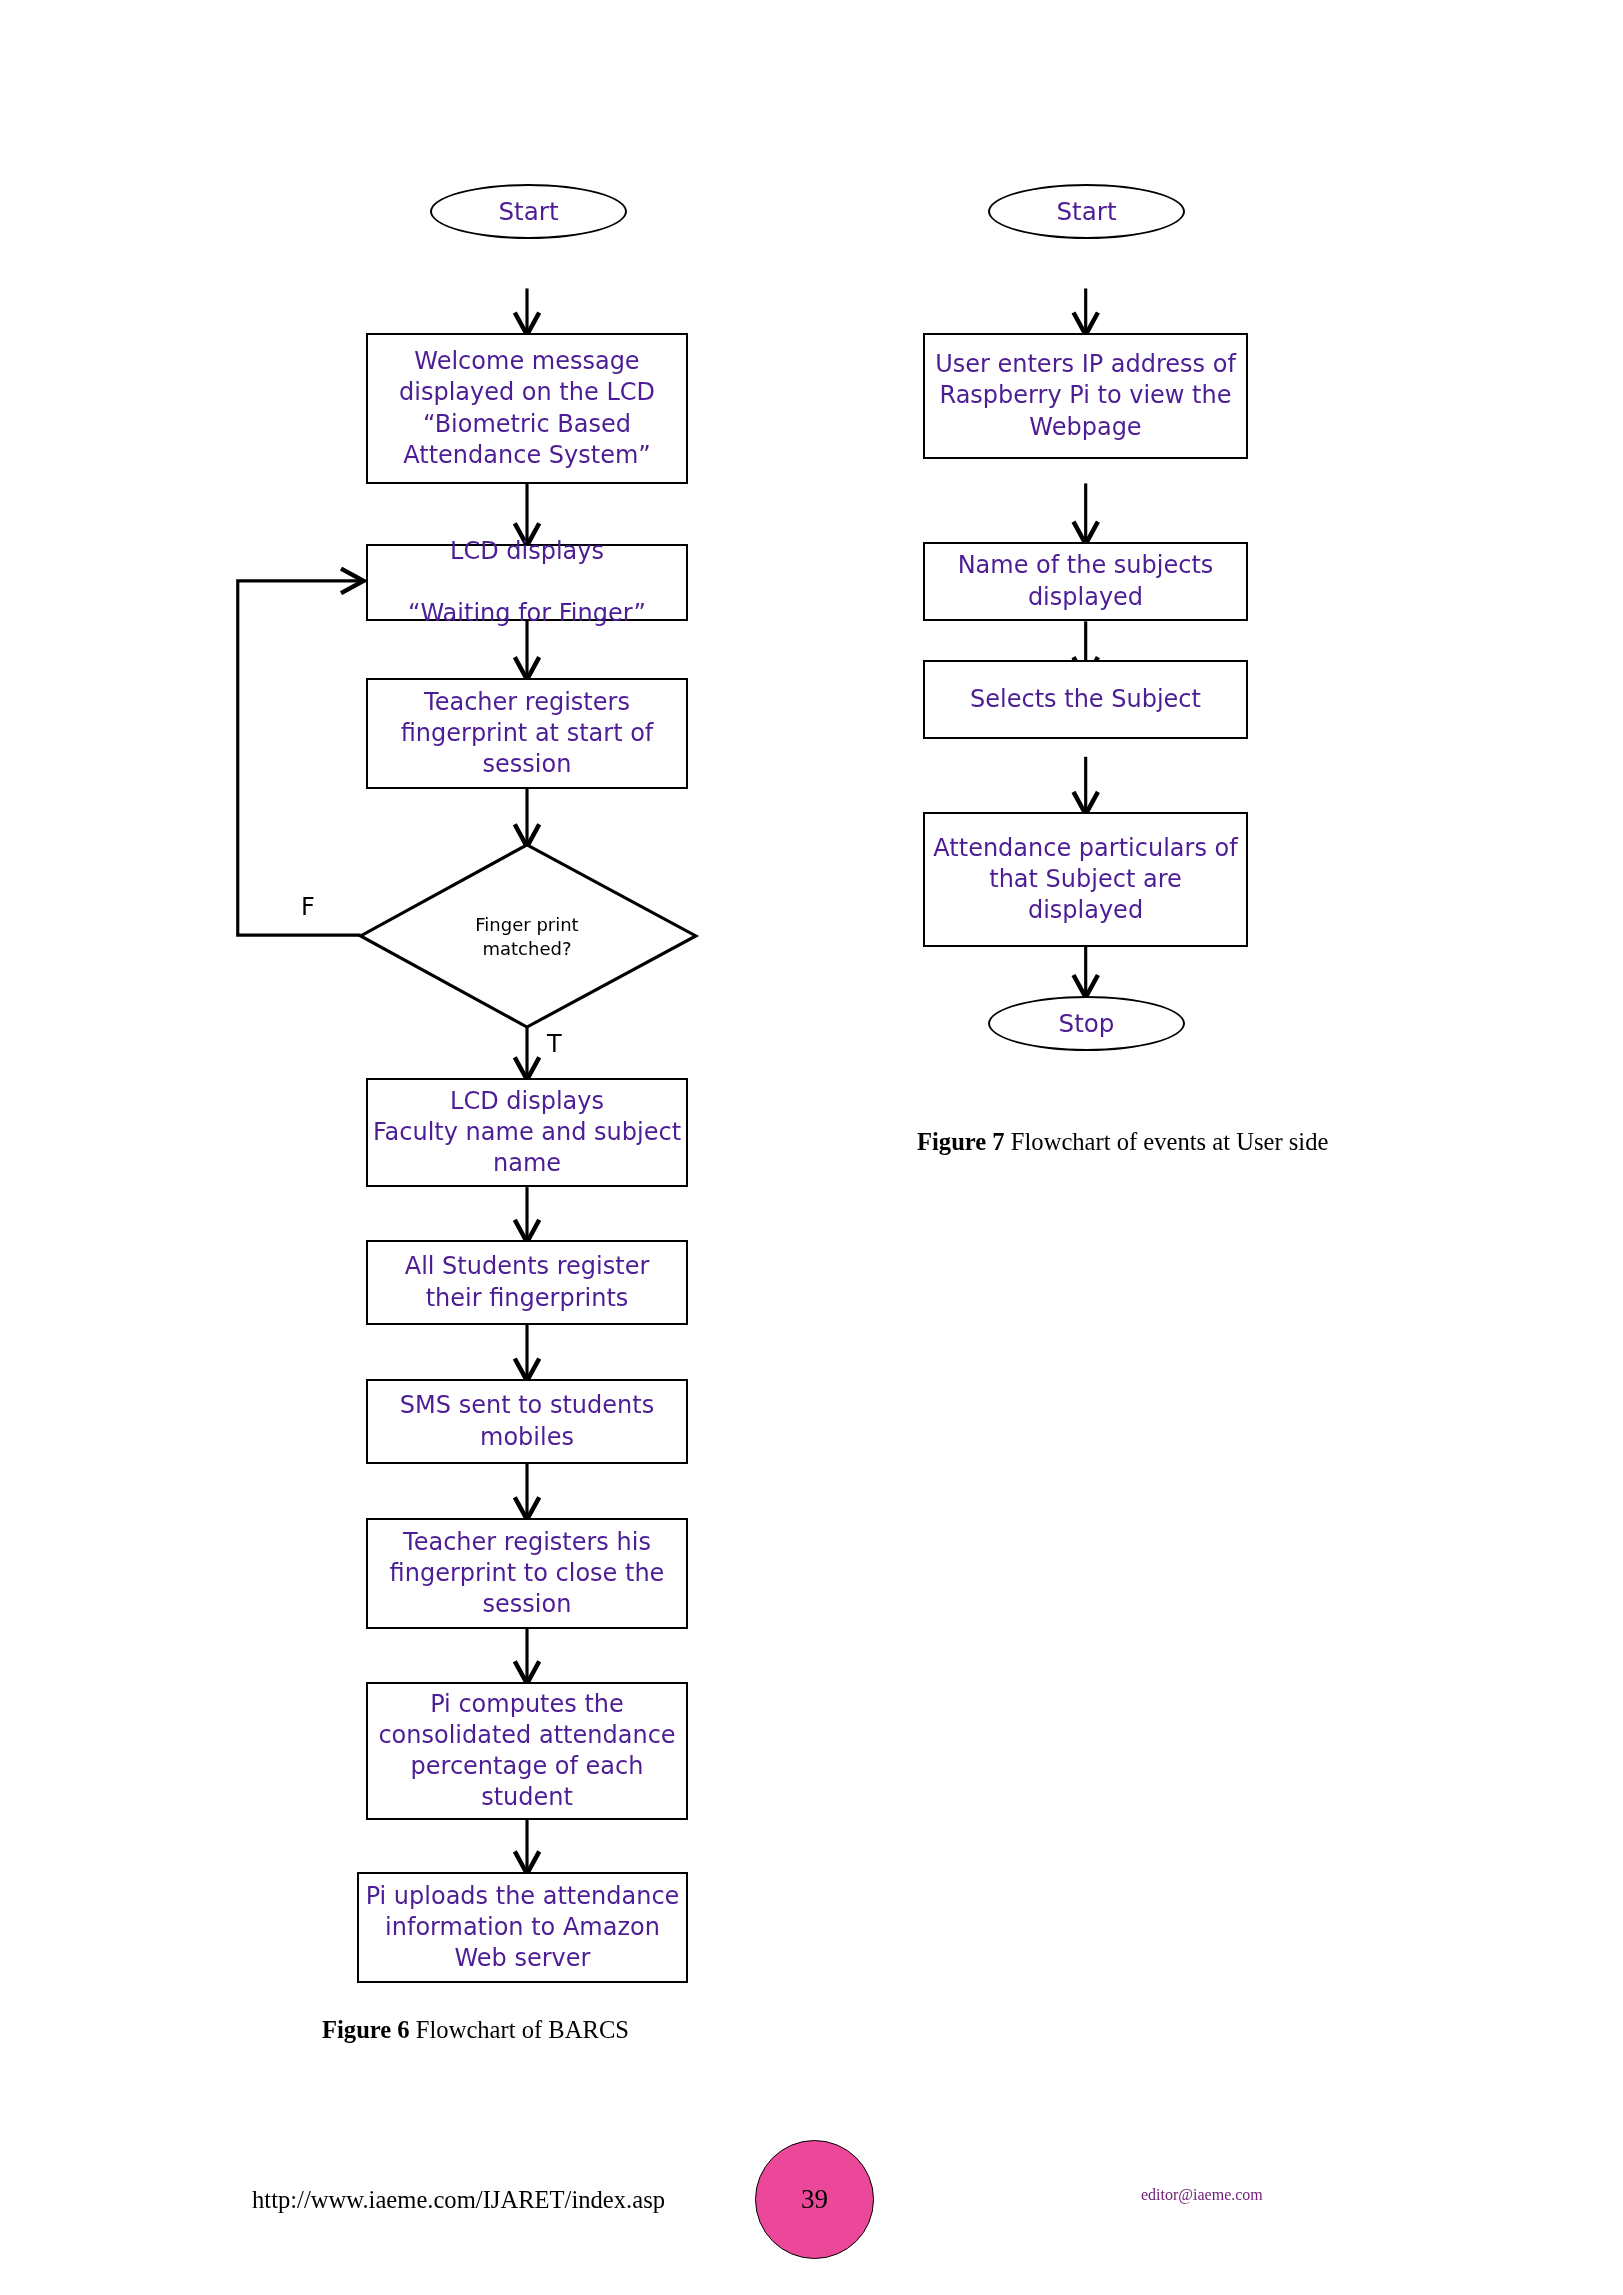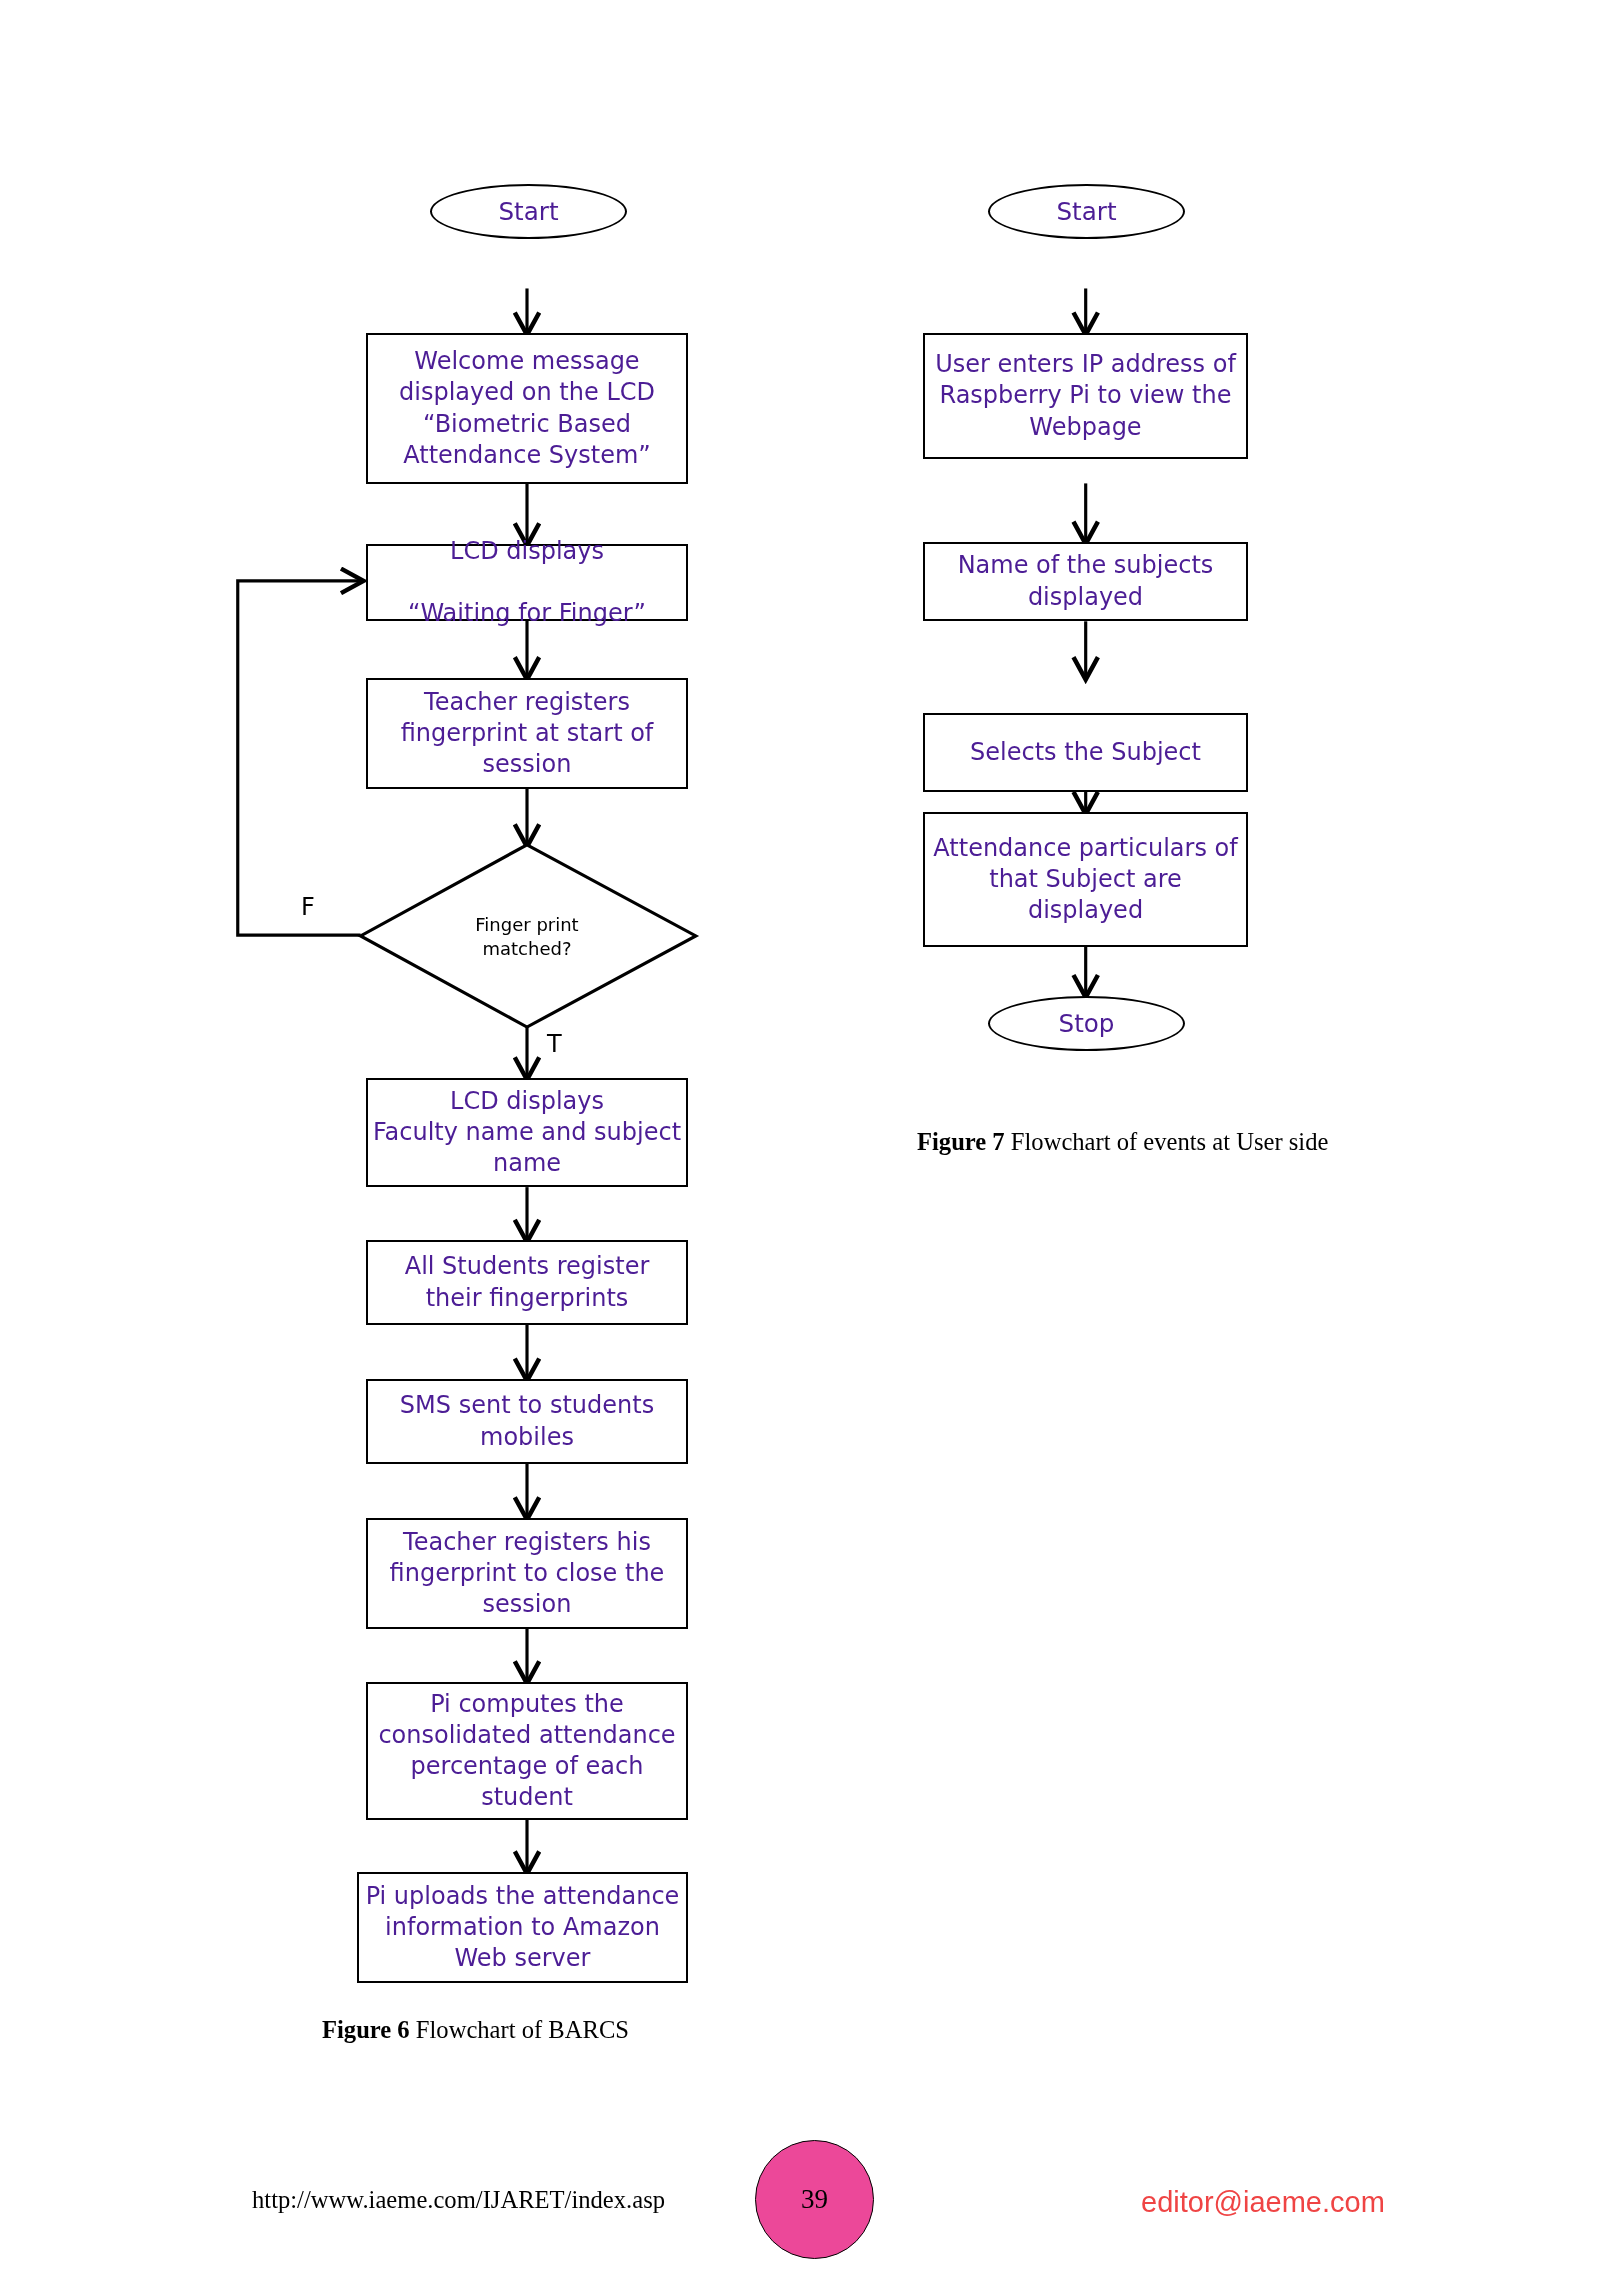--- a/index.html
+++ b/index.html
@@ -108,23 +108,23 @@
     top: 2186px;
     font-family: "Liberation Serif", "DejaVu Serif", serif;
     font-size: 24.6px;
     color: #000;
     white-space: nowrap;
   }
   .footer-email {
     position: absolute;
     left: 1141px;
     top: 2186px;
-    font-family: Liberation Sans, sans-serif;
-    font-size: 29px;
-    color: #ef4444;
+    font-family: Liberation Serif, serif;
+    font-size: 16px;
+    color: #701a75;
     white-space: nowrap;
   }
   .page-circle {
     position: absolute;
     left: 755px;
     top: 2140px;
     width: 117px;
     height: 117px;
     border: 1.6px solid #000;
     border-radius: 50%;
@@ -226,21 +226,21 @@
 
   <div class="node term" style="left:988px; top:184px; width:197px; height:55px;">Start</div>
 
   <div class="node proc" style="left:923px; top:333px; width:325px; height:126px;">User enters IP address of
 Raspberry Pi to view the
 Webpage</div>
 
   <div class="node proc" style="left:923px; top:542px; width:325px; height:79px;">Name of the subjects
 displayed</div>
 
-  <div class="node proc" style="left:923px; top:713px; width:325px; height:79px;">Selects the Subject</div>
+  <div class="node proc" style="left:923px; top:660px; width:325px; height:79px;">Selects the Subject</div>
 
   <div class="node proc" style="left:923px; top:812px; width:325px; height:135px;">Attendance particulars of
 that Subject are
 displayed</div>
 
   <div class="node term" style="left:988px; top:996px; width:197px; height:55px;">Stop</div>
 
   <div class="caption" style="left:917px; top:1128px;">
     <b>Figure 7</b><span> Flowchart of events at User side</span>
   </div>

